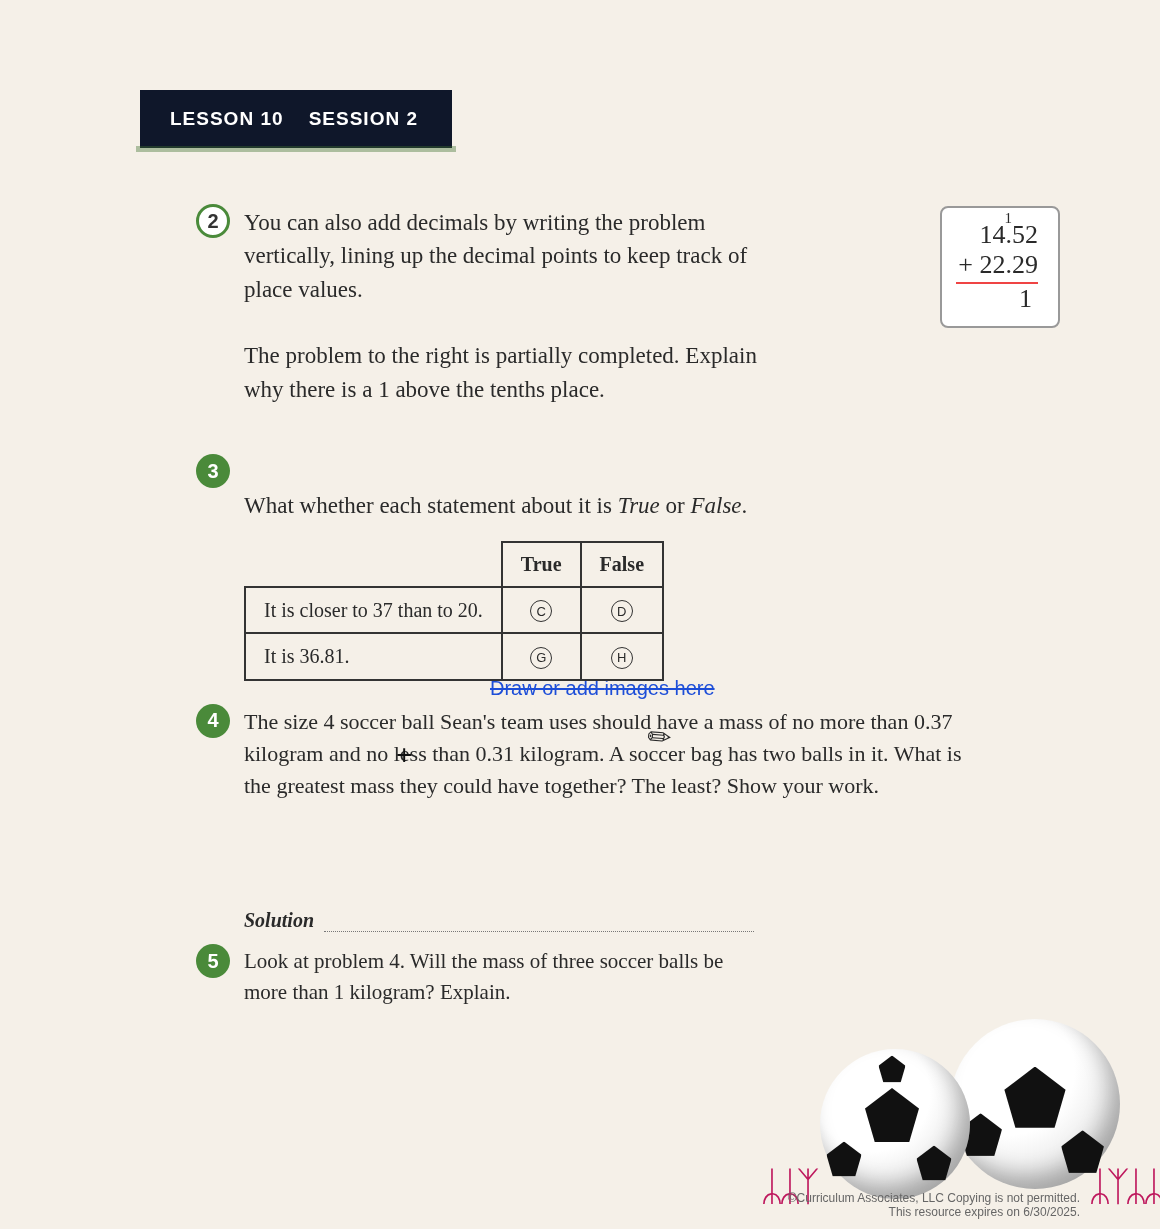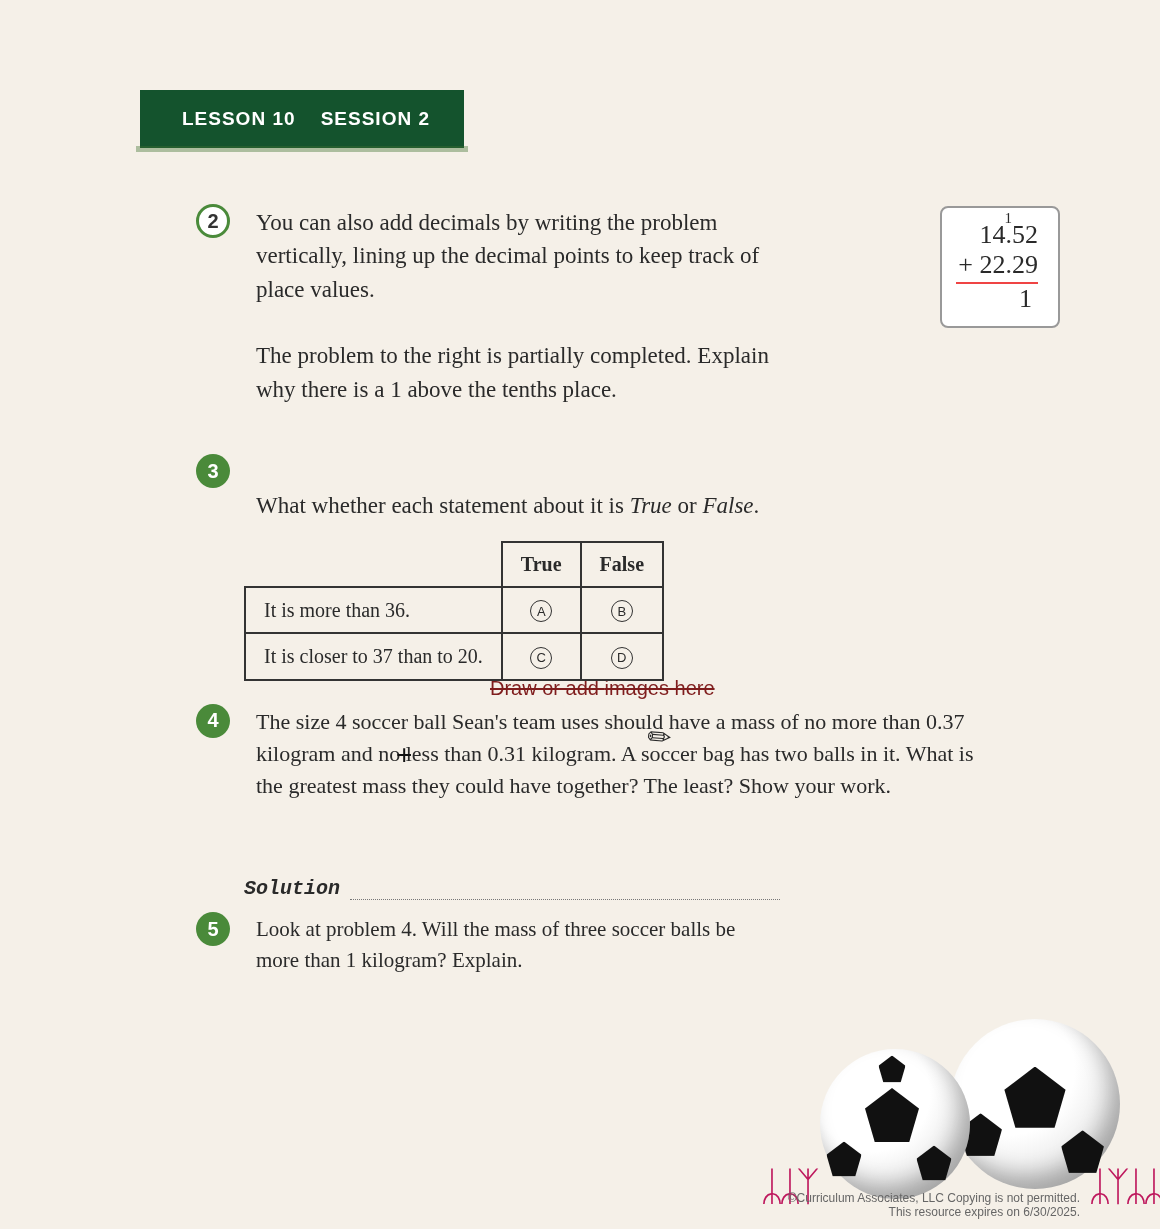--- a/index.html
+++ b/index.html
@@ -10,27 +10,27 @@
     background: #f5f0e8;
     position: relative;
     overflow: hidden;
     color: #2a2a2a;
   }
   .page {
     padding: 90px 100px 40px 140px;
     position: relative;
   }
   .lesson-banner {
-    background: #14532d;
+    background: #0f172a;
     color: #fff;
     font-family: Arial, Helvetica, sans-serif;
     font-weight: bold;
     font-size: 19px;
     letter-spacing: 1px;
-    padding: 18px 34px 18px 42px;
+    padding: 18px 34px 18px 30px;
     display: inline-block;
     margin-bottom: 58px;
     position: relative;
   }
   .lesson-banner::after {
     content: "";
     position: absolute;
     left: -4px; right: -4px; bottom: -4px;
     height: 6px;
     background: #3e702f;
@@ -59,21 +59,20 @@
   }
   .badge.hollow {
     background: #fff;
     border: 3px solid #4a8a3a;
     color: #333;
   }
   .ptext {
     font-size: 23px;
     line-height: 1.45;
     max-width: 620px;
-    margin-left: 12px;
   }
   .ptext em { font-style: italic; }
   .p2row { display: flex; align-items: flex-start; gap: 140px; }
   .math-box {
     border: 2px solid #999;
     border-radius: 8px;
     padding: 12px 20px 12px 14px;
     font-family: 'Times New Roman', serif;
     font-size: 26px;
     text-align: right;
@@ -117,32 +116,31 @@
     color: #111;
   }
   .pencil {
     position: absolute;
     font-size: 28px;
     transform: rotate(-40deg);
   }
   .draw-hint {
     font-family: Arial, sans-serif;
     font-size: 20px;
-    color: #7f1d1d;
+    color: #1d4ed8;
     margin-left: 350px;
     margin-top: -4px;
     text-decoration: line-through;
   }
   .solution-line {
-    margin-top: 76px;
+    margin-top: 108px;
     margin-left: 104px;
     display: flex;
     align-items: flex-end;
     gap: 10px;
-    font-family: Liberation Mono, monospace;
   }
   .solution-line .lbl {
     font-style: italic;
     font-weight: bold;
     font-size: 20px;
   }
   .solution-line .rule {
     flex: 1;
     border-bottom: 1px dotted #777;
     height: 1px;
@@ -226,28 +224,28 @@
 
   <div style="position:relative; margin-left:56px;">
     <table class="tf-table">
       <tbody>
           <tr>
         <th></th>
         <th>True</th>
         <th>False</th>
       </tr>
       <tr>
-        <td>It is more than 36.</td>
-        <td class="center"><span class="circ">A</span></td>
-        <td class="center"><span class="circ">B</span></td>
-      </tr>
-      <tr>
         <td>It is closer to 37 than to 20.</td>
         <td class="center"><span class="circ">C</span></td>
         <td class="center"><span class="circ">D</span></td>
+      </tr>
+      <tr>
+        <td>It is 36.81.</td>
+        <td class="center"><span class="circ">G</span></td>
+        <td class="center"><span class="circ">H</span></td>
       </tr>
     </tbody>
       </table>
     <span class="cursor-plus" style="left:200px; top:198px;">+</span>
     <span class="pencil" style="left:452px; top:180px;">✎</span>
   </div>
   <div class="draw-hint"><span style="text-decoration:line-through">Draw or add </span>images here</div>
 
   
   <div class="problem" style="margin-top:6px; margin-bottom:0;">

